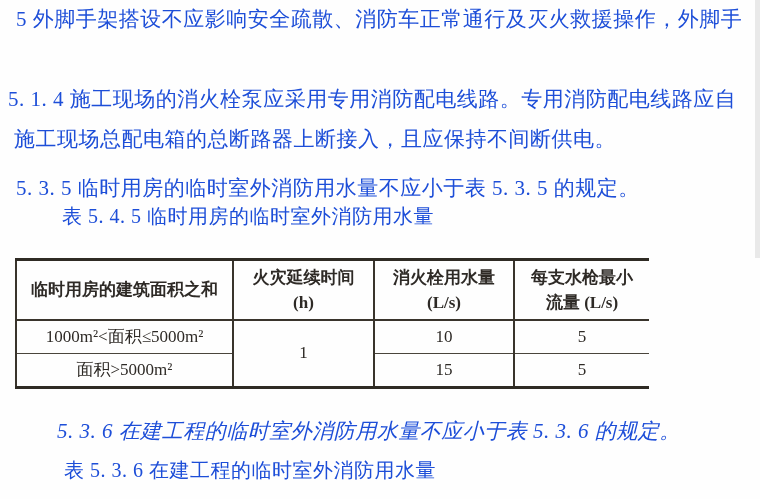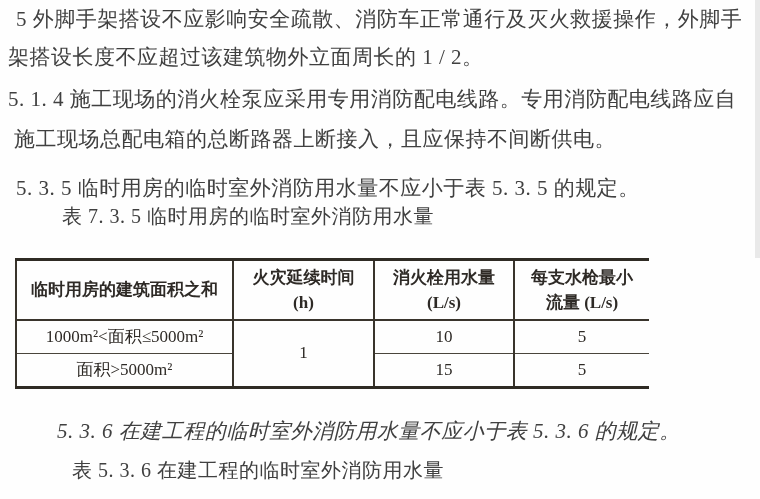--- a/index.html
+++ b/index.html
@@ -7,21 +7,21 @@
     position: relative;
     width: 760px;
     height: 499px;
     background: #fefefe;
     overflow: hidden;
     font-family: "Liberation Serif", "DejaVu Serif", serif;
   }
   .red-line {
     position: absolute;
     white-space: nowrap;
-    color: #404040;
+    color: #1d4ed8;
     font-size: 21px;
     line-height: 24px;
     letter-spacing: 0.5px;
   }
   .caption-line { font-size: 20px; }
   .scan-strip {
     position: absolute;
     right: 0; top: 0;
     width: 5px; height: 258px;
     background: #e9e9e9;
@@ -52,29 +52,28 @@
 </style>
 </head>
 <body>
 
 <div class="page">
 
   <div class="scan-strip"></div>
 
   <div class="red-line" style="left:16px; top:7px;">5 外脚手架搭设不应影响安全疏散、消防车正常通行及灭火救援操作，外脚手</div>
 
-  <div class="red-line" style="left:8px; top:45px;">架搭设长度不应超过该建筑物外立面周长的 1 / 2。</div>
 
   <div class="red-line" style="left:8px; top:87px;">5. 1. 4 施工现场的消火栓泵应采用专用消防配电线路。专用消防配电线路应自</div>
 
   <div class="red-line" style="left:14px; top:127px;">施工现场总配电箱的总断路器上断接入，且应保持不间断供电。</div>
 
   <div class="red-line" style="left:16px; top:176px;">5. 3. 5 临时用房的临时室外消防用水量不应小于表 5. 3. 5 的规定。</div>
 
-  <div class="red-line caption-line" style="left:62px; top:204px;">表 7. 3. 5 临时用房的临时室外消防用水量</div>
+  <div class="red-line caption-line" style="left:62px; top:204px;">表 5. 4. 5 临时用房的临时室外消防用水量</div>
 
   <table class="spec-table">
     <colgroup>
       <col style="width:217px;">
       <col style="width:141px;">
       <col style="width:140px;">
       <col style="width:135px;">
     </colgroup>
     <thead>
       <tr class="header-row">
@@ -105,15 +104,15 @@
       <tr class="data-row-2">
         <td>面积&gt;5000m²</td>
         <td>15</td>
         <td>5</td>
       </tr>
     </tbody>
   </table>
 
   <div class="red-line" style="left:57px; top:419px;font-style:italic;">5. 3. 6 在建工程的临时室外消防用水量不应小于表 5. 3. 6 的规定。</div>
 
-  <div class="red-line caption-line" style="left:72px; top:458px;">表 5. 3. 6 在建工程的临时室外消防用水量</div>
+  <div class="red-line caption-line" style="left:64px; top:458px;">表 5. 3. 6 在建工程的临时室外消防用水量</div>
 
 </div>
 
 </body></html>

